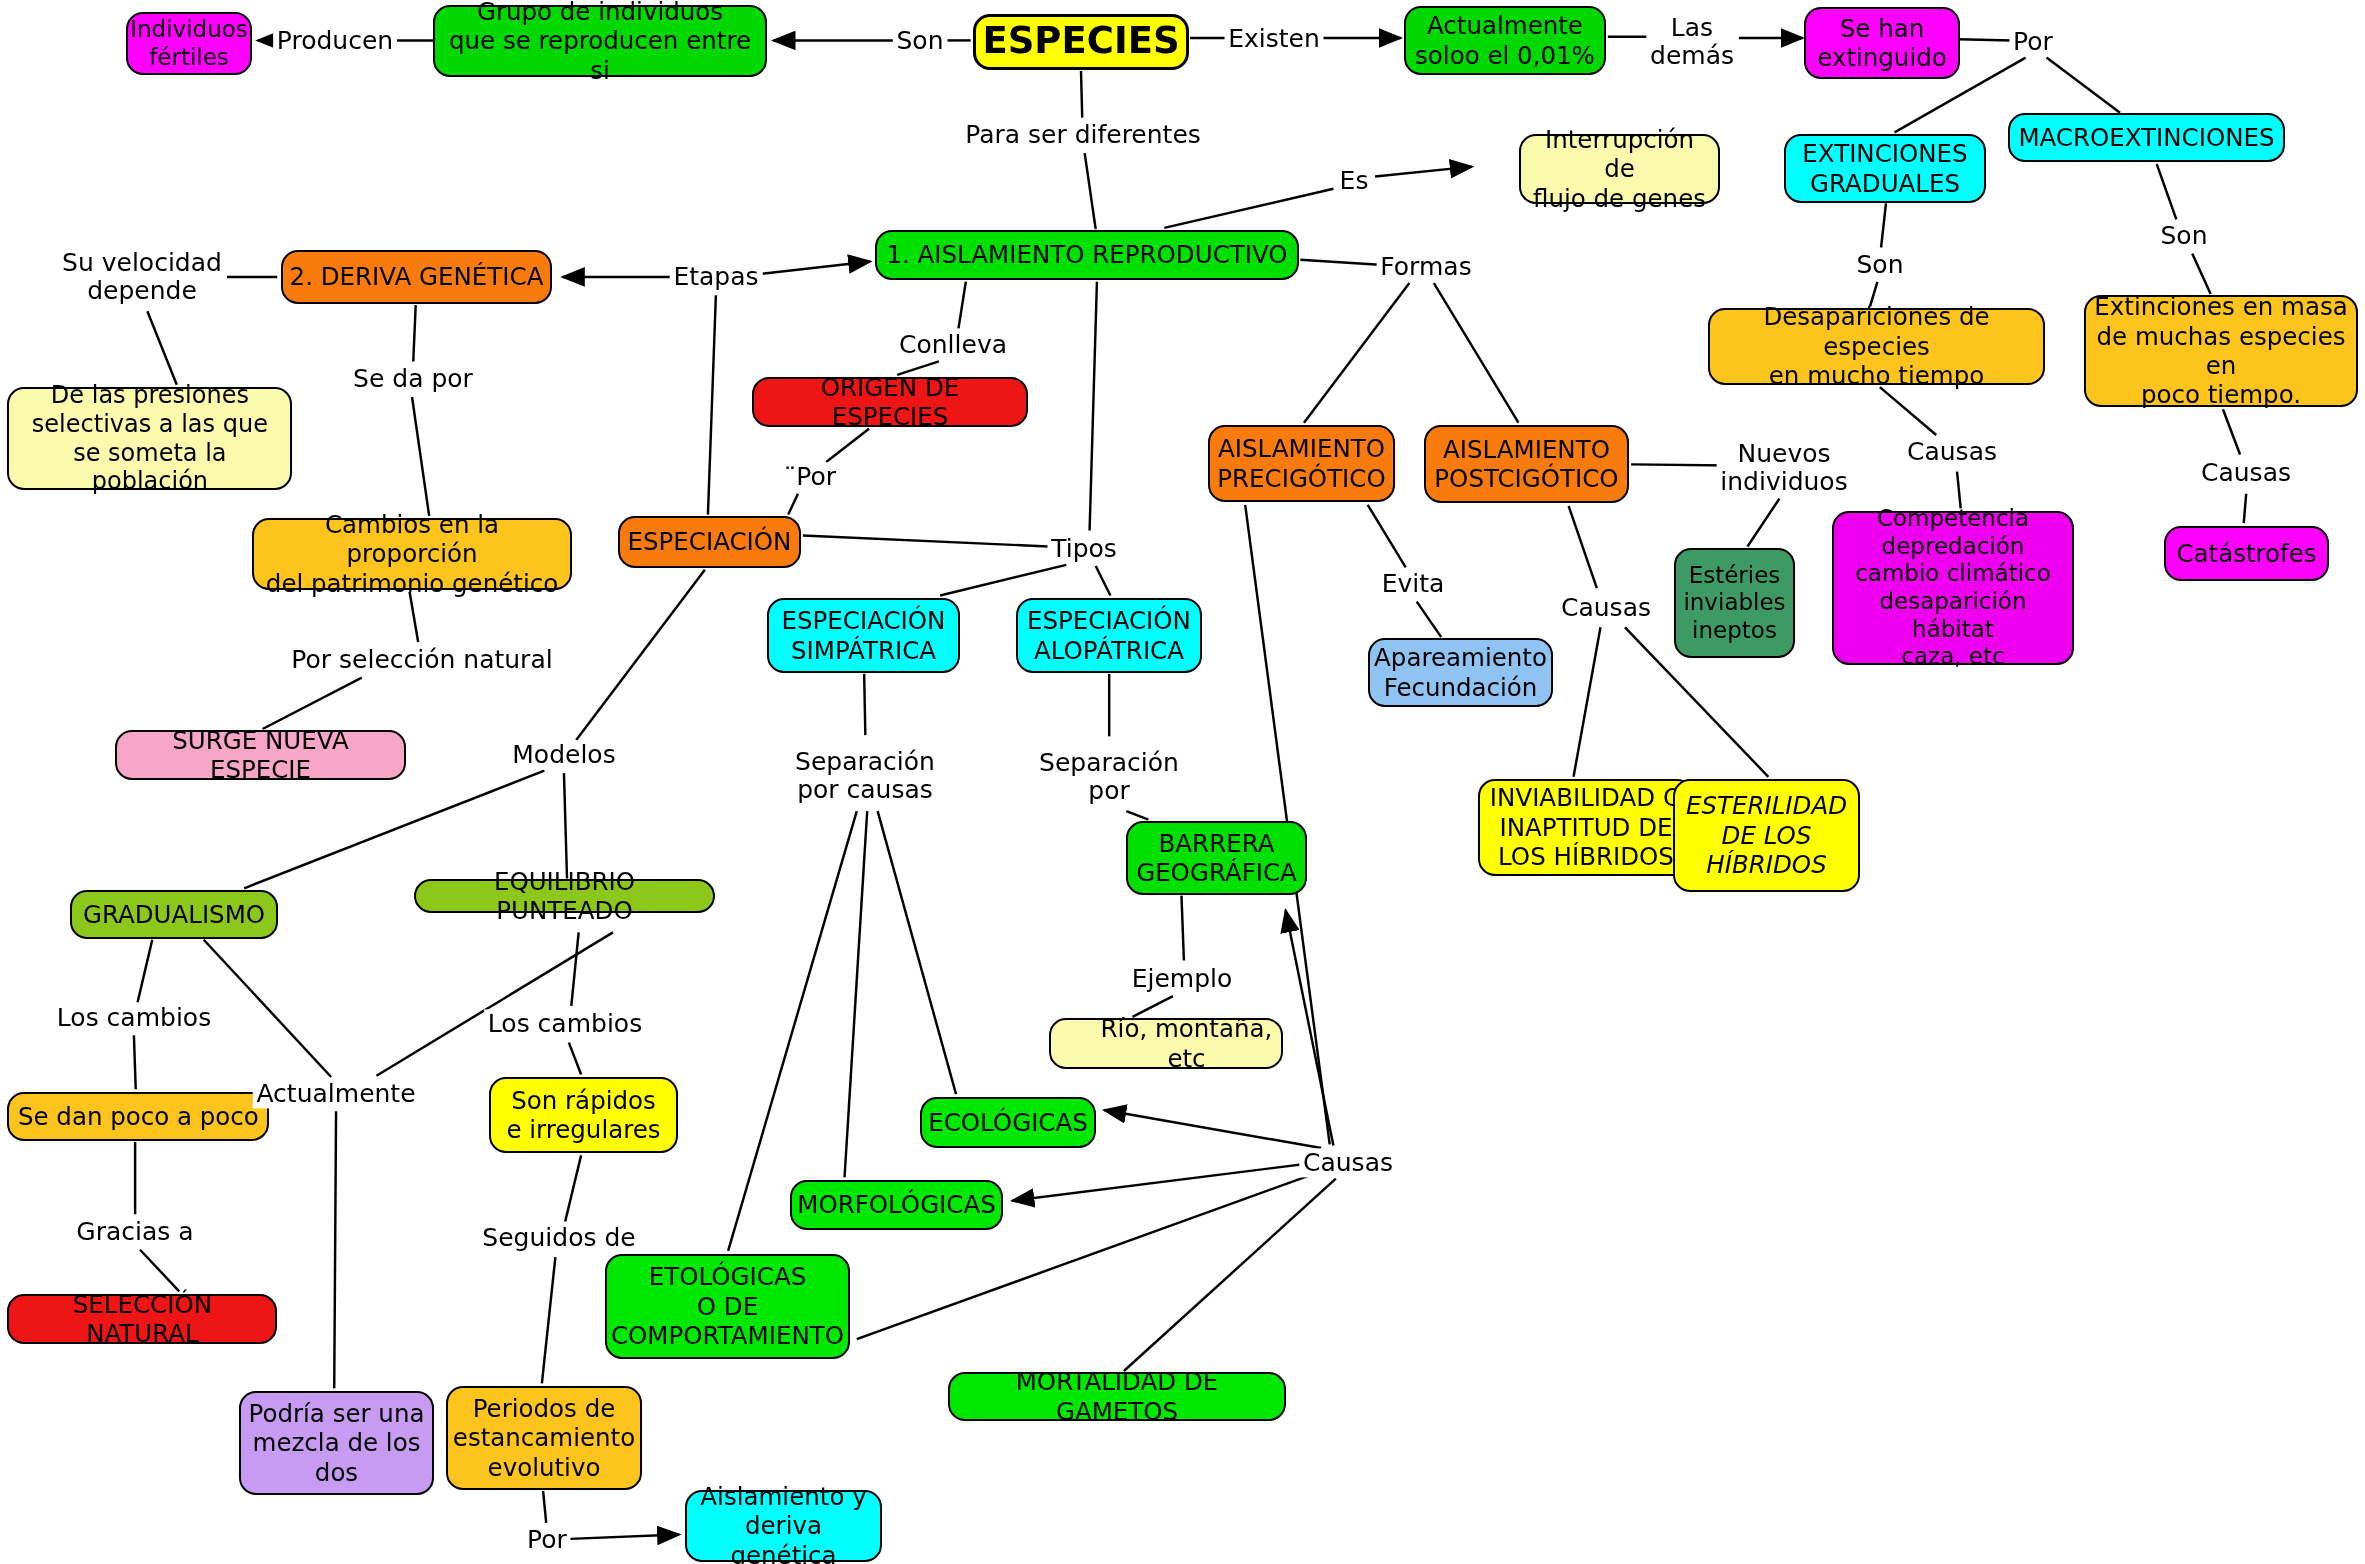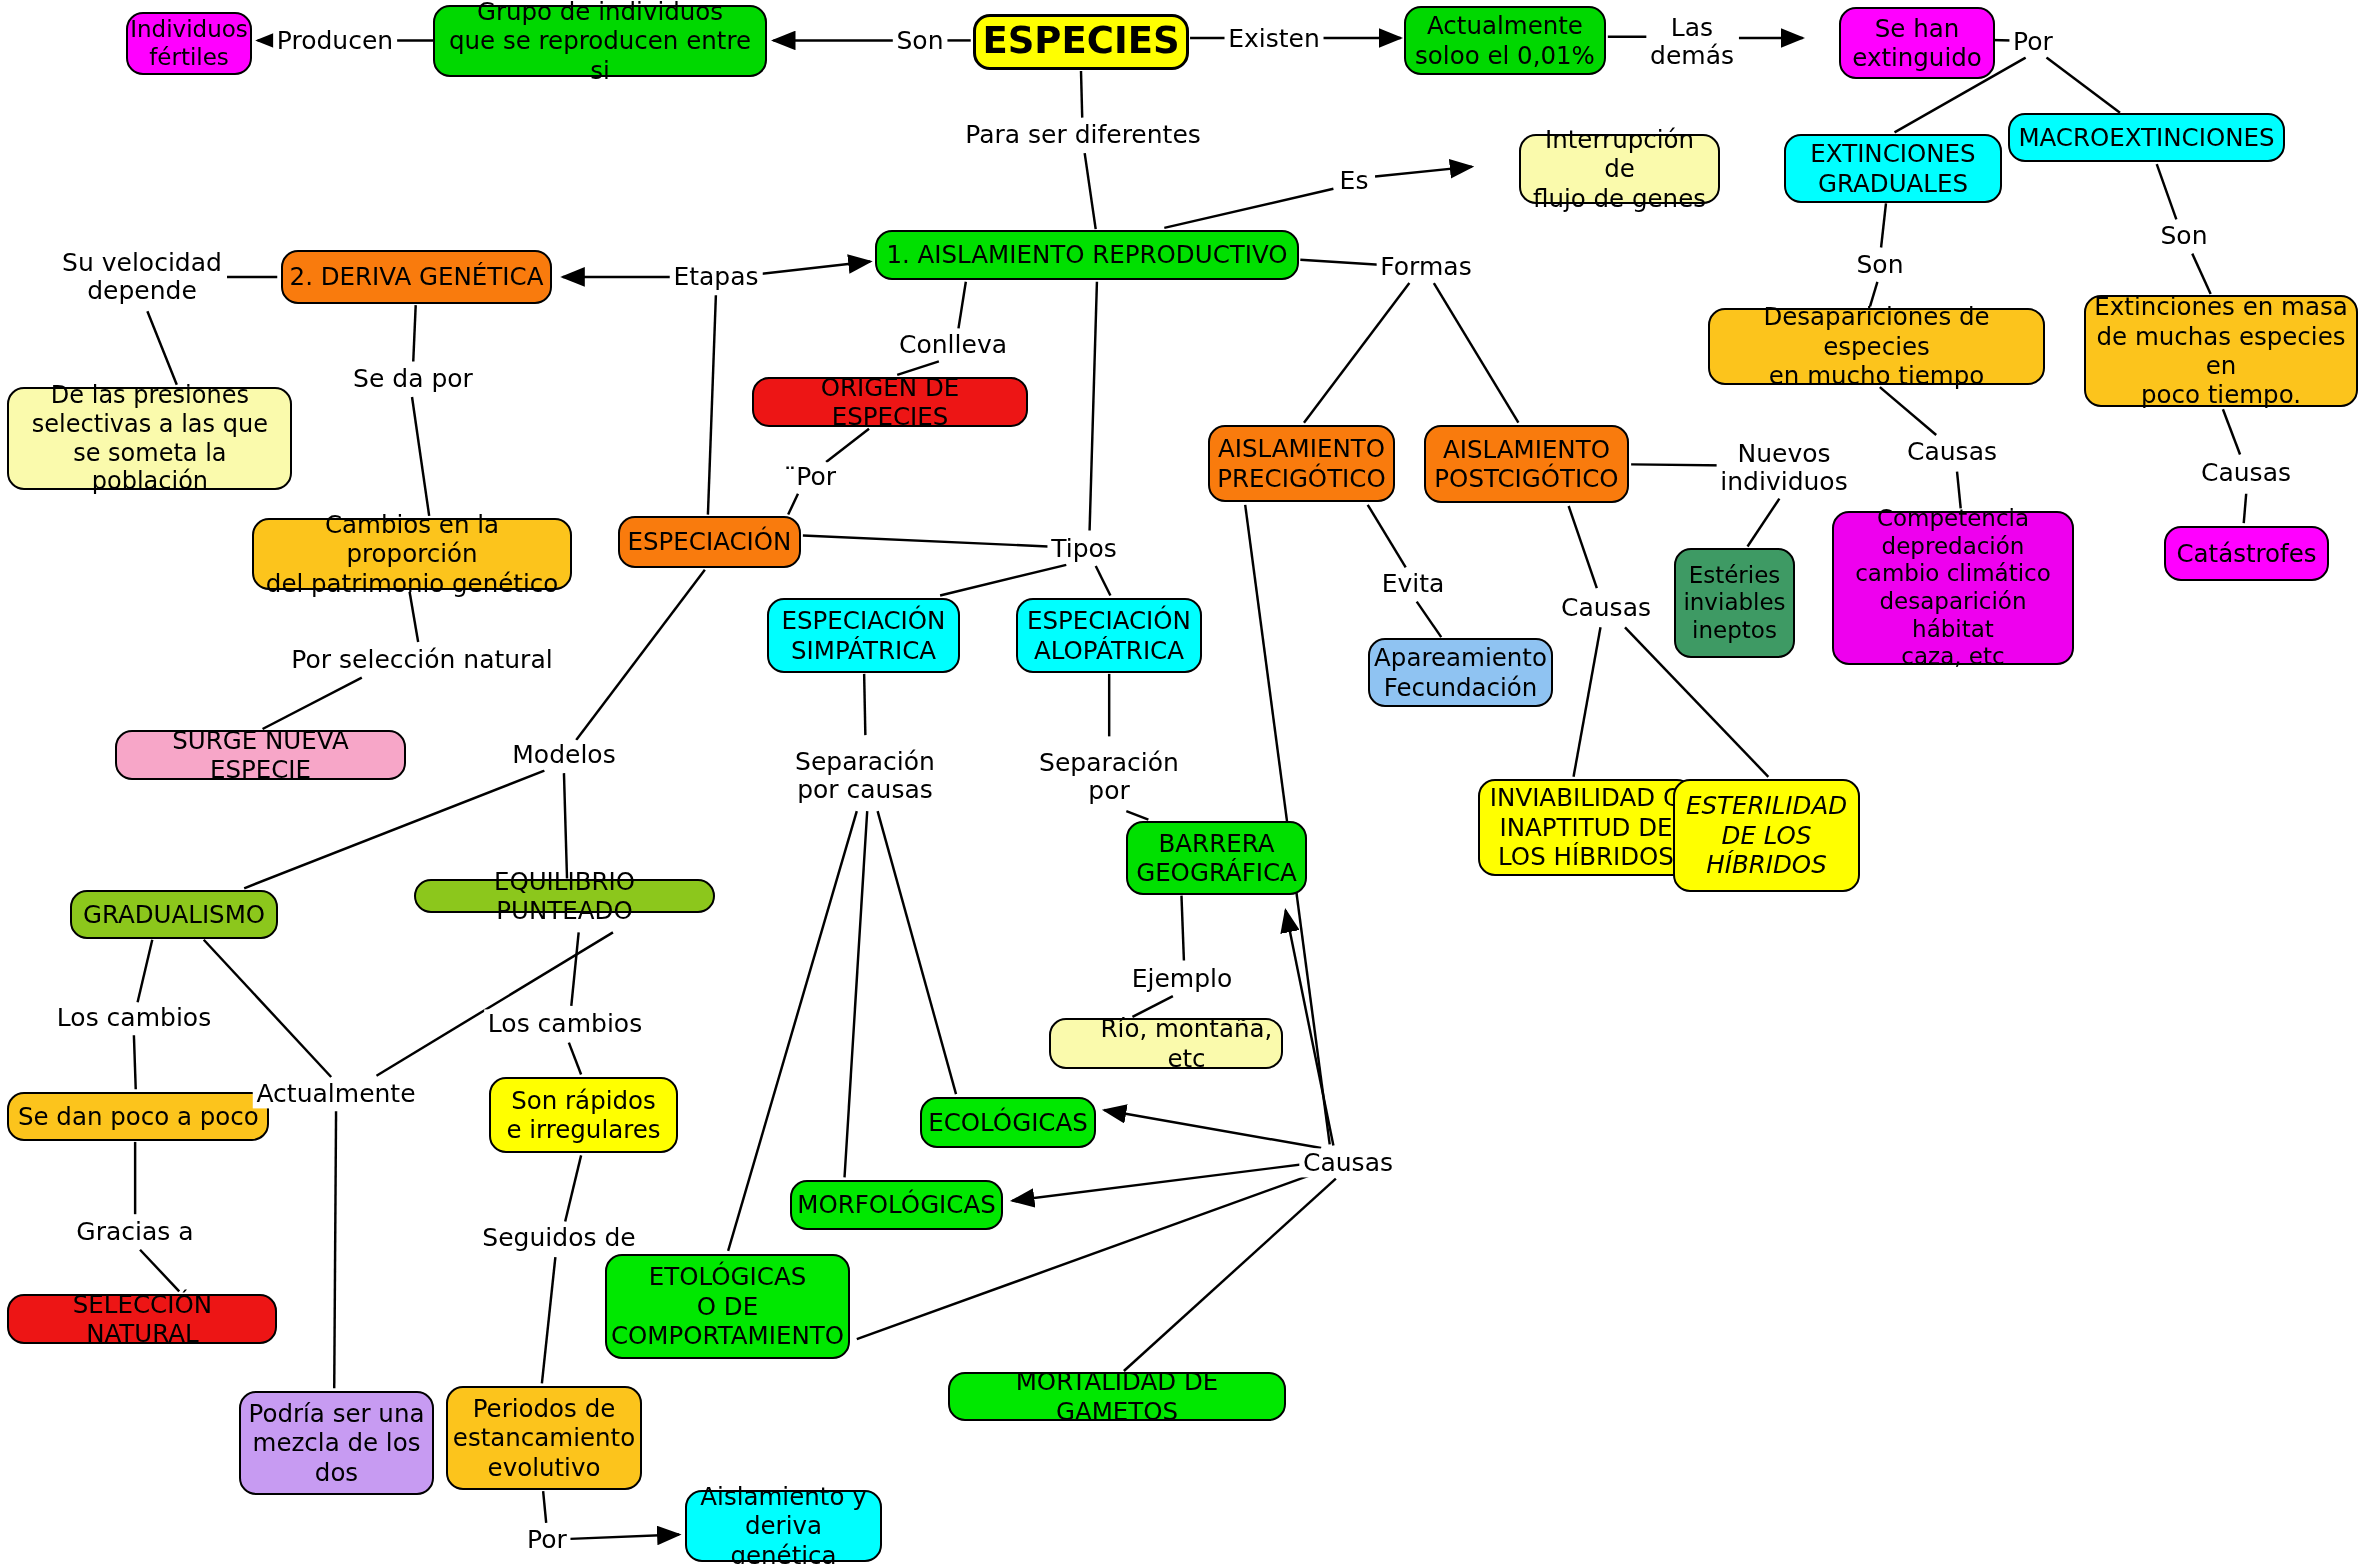--- a/index.html
+++ b/index.html
@@ -107,23 +107,23 @@
       </g>
   </svg>
 
   <div class="box" style="left: 126px; top: 12.3px; width: 126px; height: 63px; font-size: 23px; background-color: rgb(255, 0, 255);">Individuos
 fértiles</div>
   <div class="box" style="left: 433px; top: 4.9px; width: 334px; height: 72px; background-color: rgb(0, 216, 0);">Grupo de individuos
 que se reproducen entre si</div>
   <div class="box" style="left: 973px; top: 13.5px; width: 216px; height: 56px; font-weight: bold; font-size: 37px; border-width: 3.7px; background-color: rgb(255, 255, 0);">ESPECIES</div>
   <div class="box" style="left: 1404px; top: 6.1px; width: 202px; height: 69px; background-color: rgb(0, 216, 0);">Actualmente
 soloo el 0,01%</div>
-  <div class="box" style="left: 1804px; top: 7.4px; width: 156px; height: 72px; background-color: rgb(255, 0, 255); margin-left: 35px;">Se han
+  <div class="box" style="left: 1804px; top: 7.4px; width: 156px; height: 72px; background-color: rgb(255, 0, 255);">Se han
 extinguido</div>
-  <div class="box" style="left: 1784px; top: 134px; width: 218px; height: 69px; background-color: rgb(0, 255, 255);">EXTINCIONES
+  <div class="box" style="left: 1784px; top: 134px; width: 202px; height: 69px; background-color: rgb(0, 255, 255);">EXTINCIONES
 GRADUALES</div>
   <div class="box" style="left: 2008px; top: 113px; width: 277px; height: 49px; background-color: rgb(0, 255, 255);">MACROEXTINCIONES</div>
   <div class="box" style="left: 281px; top: 250px; width: 271px; height: 54px; background-color: rgb(249, 123, 13);">2. DERIVA GENÉTICA</div>
   <div class="box" style="left: 875px; top: 230px; width: 424px; height: 50px; background-color: rgb(0, 224, 0);">1. AISLAMIENTO REPRODUCTIVO</div>
   <div class="box" style="left: 1477px; top: 134px; width: 201px; height: 70px; background-color: rgb(250, 250, 172); margin-left: 42px;">Interrupción de
 flujo de genes</div>
   <div class="box" style="left: 1708px; top: 308px; width: 337px; height: 77px; background-color: rgb(252, 196, 28);">Desapariciones de especies
 en mucho tiempo</div>
   <div class="box" style="left: 2084px; top: 295px; width: 274px; height: 112px; background-color: rgb(252, 196, 28);">Extinciones en masa
 de muchas especies en

